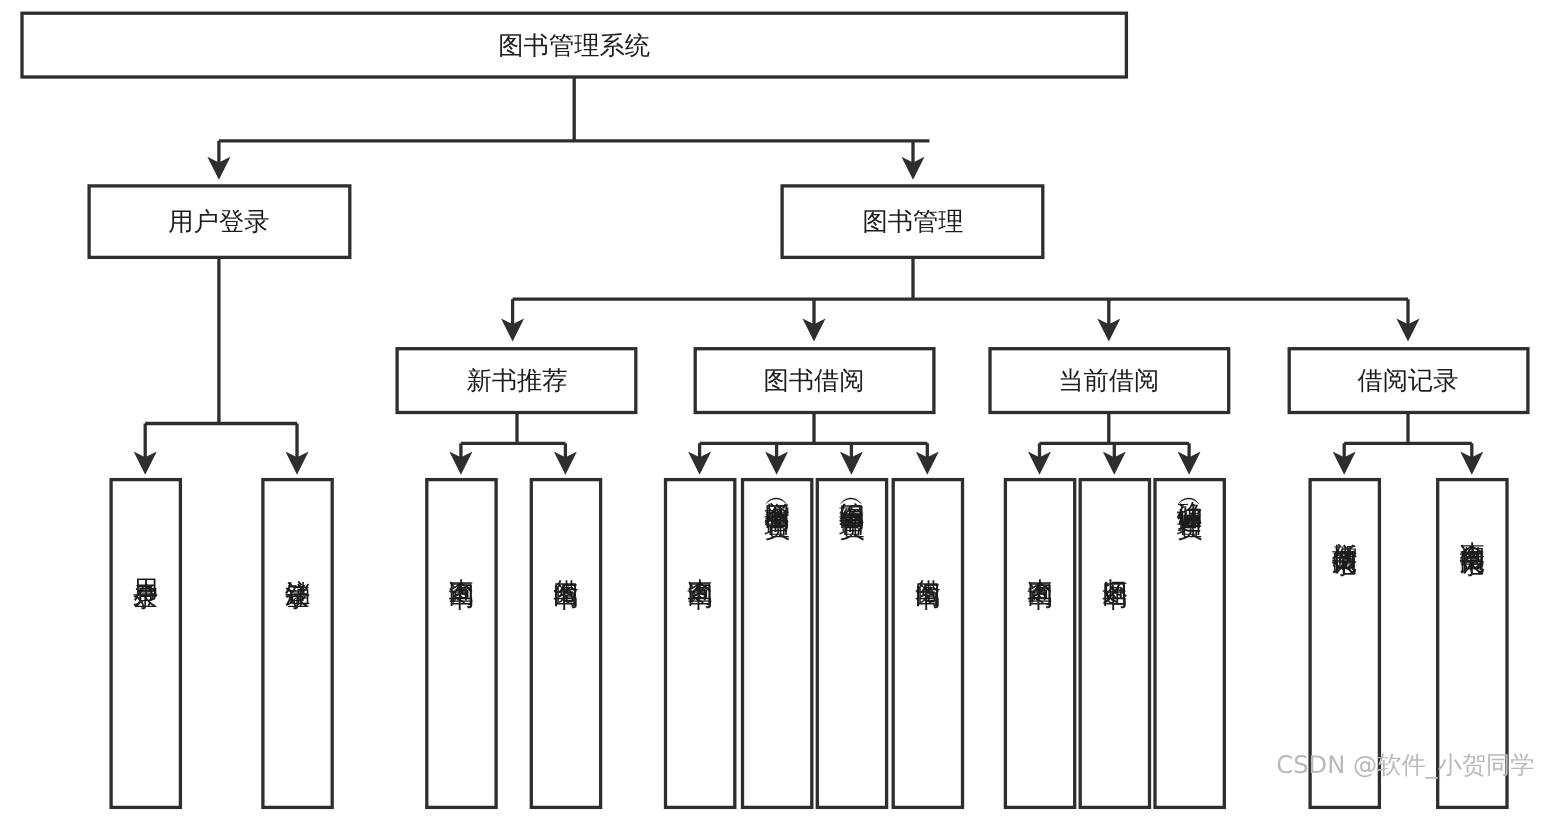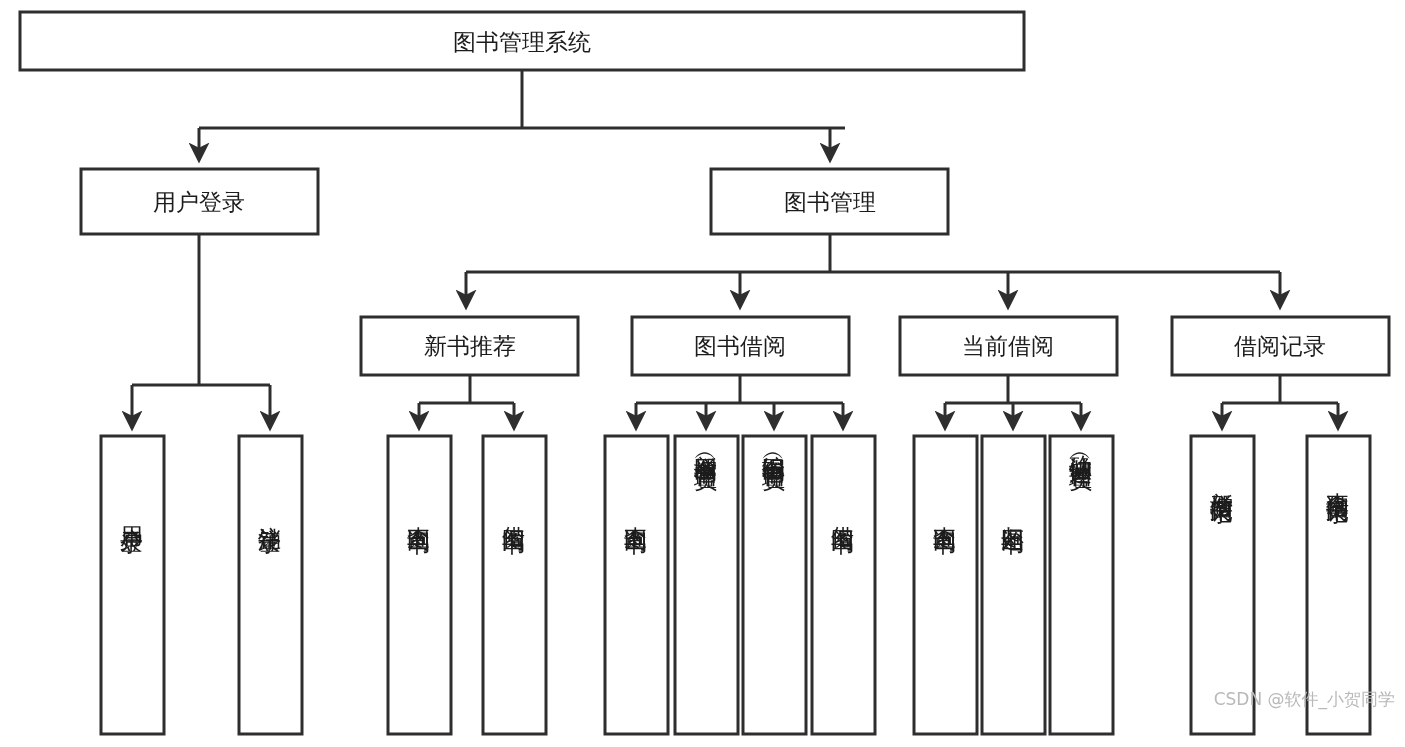--- a/index.html
+++ b/index.html
@@ -51,21 +51,21 @@
     fill: none;
   }
   .arrow-head {
     fill: #2e2e2e;
   }
   .watermark {
     position: absolute;
     right: 10px;
     bottom: 6px;
     font-family: "DejaVu Sans", "Liberation Sans", sans-serif;
-    font-size: 17px;
+    font-size: 22px;
     color: #b9b9b9;
     white-space: nowrap;
     pointer-events: none;
   }
 </style>
 </head>
 <body>
 
 <div id="diagram-root">
   <svg class="flow" viewBox="0 0 1405 747" xmlns="http://www.w3.org/2000/svg">

